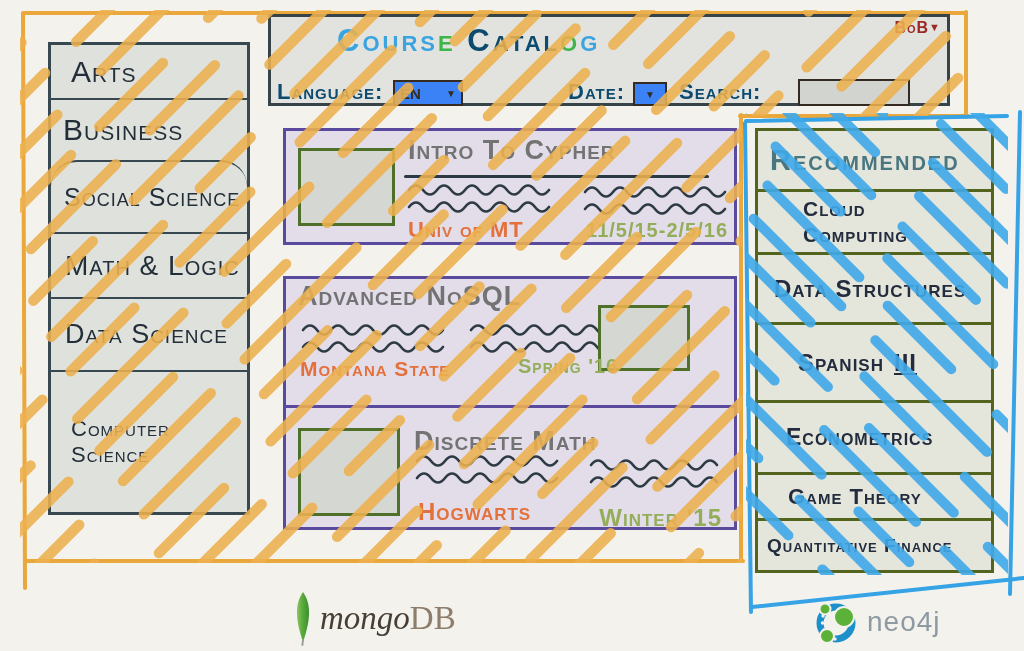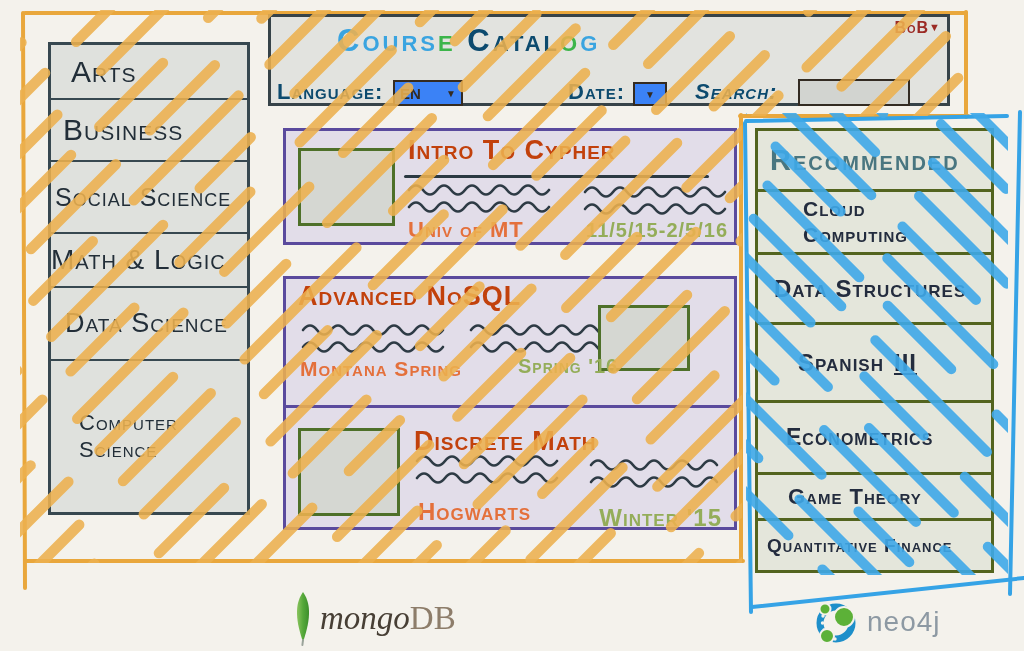--- a/index.html
+++ b/index.html
@@ -28,21 +28,21 @@
            padding:0 5px;cursor:pointer;color:#352b20;}
   .ctl-box .dd{font-size:10px;}
   .search-box{position:absolute;left:527px;top:62px;width:112px;height:27px;
               background:#d2d4d0;border:2.5px solid #332b22;font:16px "Liberation Sans",sans-serif;
               padding:0 6px;color:#333;}
   
   .card{position:absolute;left:283px;width:454px;background:#e2dde9;
         border:3px solid #5a4a9d;z-index:2;cursor:pointer;}
   .imgbox{position:absolute;background:#d5d7d2;border:3px solid #4e7029;}
   .card-title{position:absolute;font-size:27px;font-variant:small-caps;letter-spacing:1px;
-              color:#c2410c;font-weight:bold;white-space:nowrap;}
+              color:#737373;font-weight:bold;white-space:nowrap;}
   .t-underline{position:absolute;background:#2b3942;height:3px;border-radius:2px;}
   .org{position:absolute;font-variant:small-caps;font-weight:bold;color:#e4703b;
        letter-spacing:1px;white-space:nowrap;}
   .dates{position:absolute;font-variant:small-caps;font-weight:bold;color:#94ad59;
          letter-spacing:1px;white-space:nowrap;}
   .sq{fill:none;stroke:#2e3b45;stroke-width:2.6;stroke-linecap:round;}
   
   .recpanel{position:absolute;left:755px;top:128px;width:239px;height:445px;
             background:#e4e6db;border:3px solid #53641f;display:flex;flex-direction:column;z-index:2;}
   .rec-head{display:flex;align-items:center;height:61px;padding-left:12px;
@@ -76,50 +76,50 @@
     </g>
   </svg>
 
   <aside class="sidebar">
     <div class="cat-row" style="height:53px;padding-left:20px;font-size:30px;">
         <span>Arts</span>
       </div>
     <div class="cat-row" style="height:62px;padding-left:12px;font-size:30px;">
         <span>Business</span>
       </div>
-    <div class="cat-row" style="height:72px;padding-left:4px;font-size:25px;">
+    <div class="cat-row" style="height:72px;padding-left:13px;font-size:25px;border-radius:26px;">
         <span>Social Science</span>
       </div>
-    <div class="cat-row" style="height:54px;padding-left:0;font-size:28px;">
+    <div class="cat-row" style="height:65px;padding-left:14px;font-size:28px;">
         <span>Math &amp; Logic</span>
       </div>
     <div class="cat-row" style="height:73px;padding-left:14px;font-size:27px;">
         <span>Data Science</span>
       </div>
-    <div class="cat-row" style="flex:1;padding-left:28px;font-size:22px;line-height:1.2;">
+    <div class="cat-row" style="flex:1;padding-left:20px;font-size:22px;line-height:1.2;">
         <span style="width:130px;display:inline-block;">Computer Science</span>
       </div>
   </aside>
 
   <header class="topbar">
     <div class="title"><span style="color: rgb(58, 164, 224);">Cours</span><span style="color: rgb(60, 181, 74);">e</span><span style="color: #0c4a6e;"> Catal</span><span style="color: rgb(60, 181, 74);">o</span><span style="color: rgb(58, 164, 224);">g</span></div>
     <div class="user"><span>BoB</span><span class="dd">▼</span></div>
 
     <div class="ctl-label" style="left:6px;">Language:</div>
     <div class="ctl-box" style="left:122px;top:63px;width:70px;height:26px;font-size:15px;font-weight:bold;">
       <span>EN</span>
       <span class="dd">▼</span>
     </div>
 
     <div class="ctl-label" style="left:297px;">Date:</div>
     <div class="ctl-box" style="left:362px;top:65px;width:34px;height:24px;justify-content:center;">
       <span class="dd">▼</span>
     </div>
 
-    <div class="ctl-label" style="left:424px;font-style:italic;">Search:</div>
+    <div class="ctl-label" style="left:408px;">Search:</div>
     <input class="search-box" value="" style="">
   </header>
 
   <div class="card" style="top:128px;height:117px;">
     <div class="imgbox" style="left:12px;top:17px;width:97px;height:78px;"></div>
     <div class="card-title" style="left:122px;top:4px;">Intro To Cypher</div>
     <div class="t-underline" style="left:118px;top:44px;width:305px;"></div>
     <svg class="squig" style="position:absolute;left:120px;top:50px;" width="152" height="32" viewBox="0 0 152 32">
         <path class="sq" d="M3,9 q7,-9 14,0 t14,0 t14,0 t14,0 t14,0 t14,0 t14,0 t14,0 t14,0 t14,0"></path>
         <path class="sq" d="M3,26 q7,-9 14,0 t14,0 t14,0 t14,0 t14,0 t14,0 t14,0 t14,0 t14,0 t14,0"></path>
@@ -136,21 +136,21 @@
     <div class="card-title" style="left:12px;top:2px;">Advanced NoSQL</div>
     <svg class="squig" style="position:absolute;left:14px;top:42px;" width="152" height="32" viewBox="0 0 152 32">
         <path class="sq" d="M3,9 q7,-9 14,0 t14,0 t14,0 t14,0 t14,0 t14,0 t14,0 t14,0 t14,0 t14,0"></path>
         <path class="sq" d="M3,26 q7,-9 14,0 t14,0 t14,0 t14,0 t14,0 t14,0 t14,0 t14,0 t14,0 t14,0"></path>
       </svg>
     <svg class="squig" style="position:absolute;left:182px;top:42px;" width="152" height="32" viewBox="0 0 152 32">
         <path class="sq" d="M3,9 q7,-9 14,0 t14,0 t14,0 t14,0 t14,0 t14,0 t14,0 t14,0 t14,0 t14,0"></path>
         <path class="sq" d="M3,26 q7,-9 14,0 t14,0 t14,0 t14,0 t14,0 t14,0 t14,0 t14,0 t14,0 t14,0"></path>
       </svg>
     <div class="imgbox" style="left:312px;top:26px;width:92px;height:66px;"></div>
-    <div class="org" style="left:14px;top:78px;font-size:21px;">Montana Spring</div>
+    <div class="org" style="left:14px;top:78px;font-size:21px;">Montana State</div>
     <div class="dates" style="left:232px;top:76px;font-size:20px;">Spring '16</div>
   </div>
 
   <div class="card" style="top:405px;height:125px;">
     <div class="imgbox" style="left:12px;top:20px;width:102px;height:88px;"></div>
     <div class="card-title" style="left:128px;top:18px;">Discrete Math</div>
     <svg class="squig" style="position:absolute;left:128px;top:44px;" width="152" height="32" viewBox="0 0 152 32">
         <path class="sq" d="M3,9 q7,-9 14,0 t14,0 t14,0 t14,0 t14,0 t14,0 t14,0 t14,0 t14,0 t14,0"></path>
         <path class="sq" d="M3,26 q7,-9 14,0 t14,0 t14,0 t14,0 t14,0 t14,0 t14,0 t14,0 t14,0 t14,0"></path>
       </svg>

